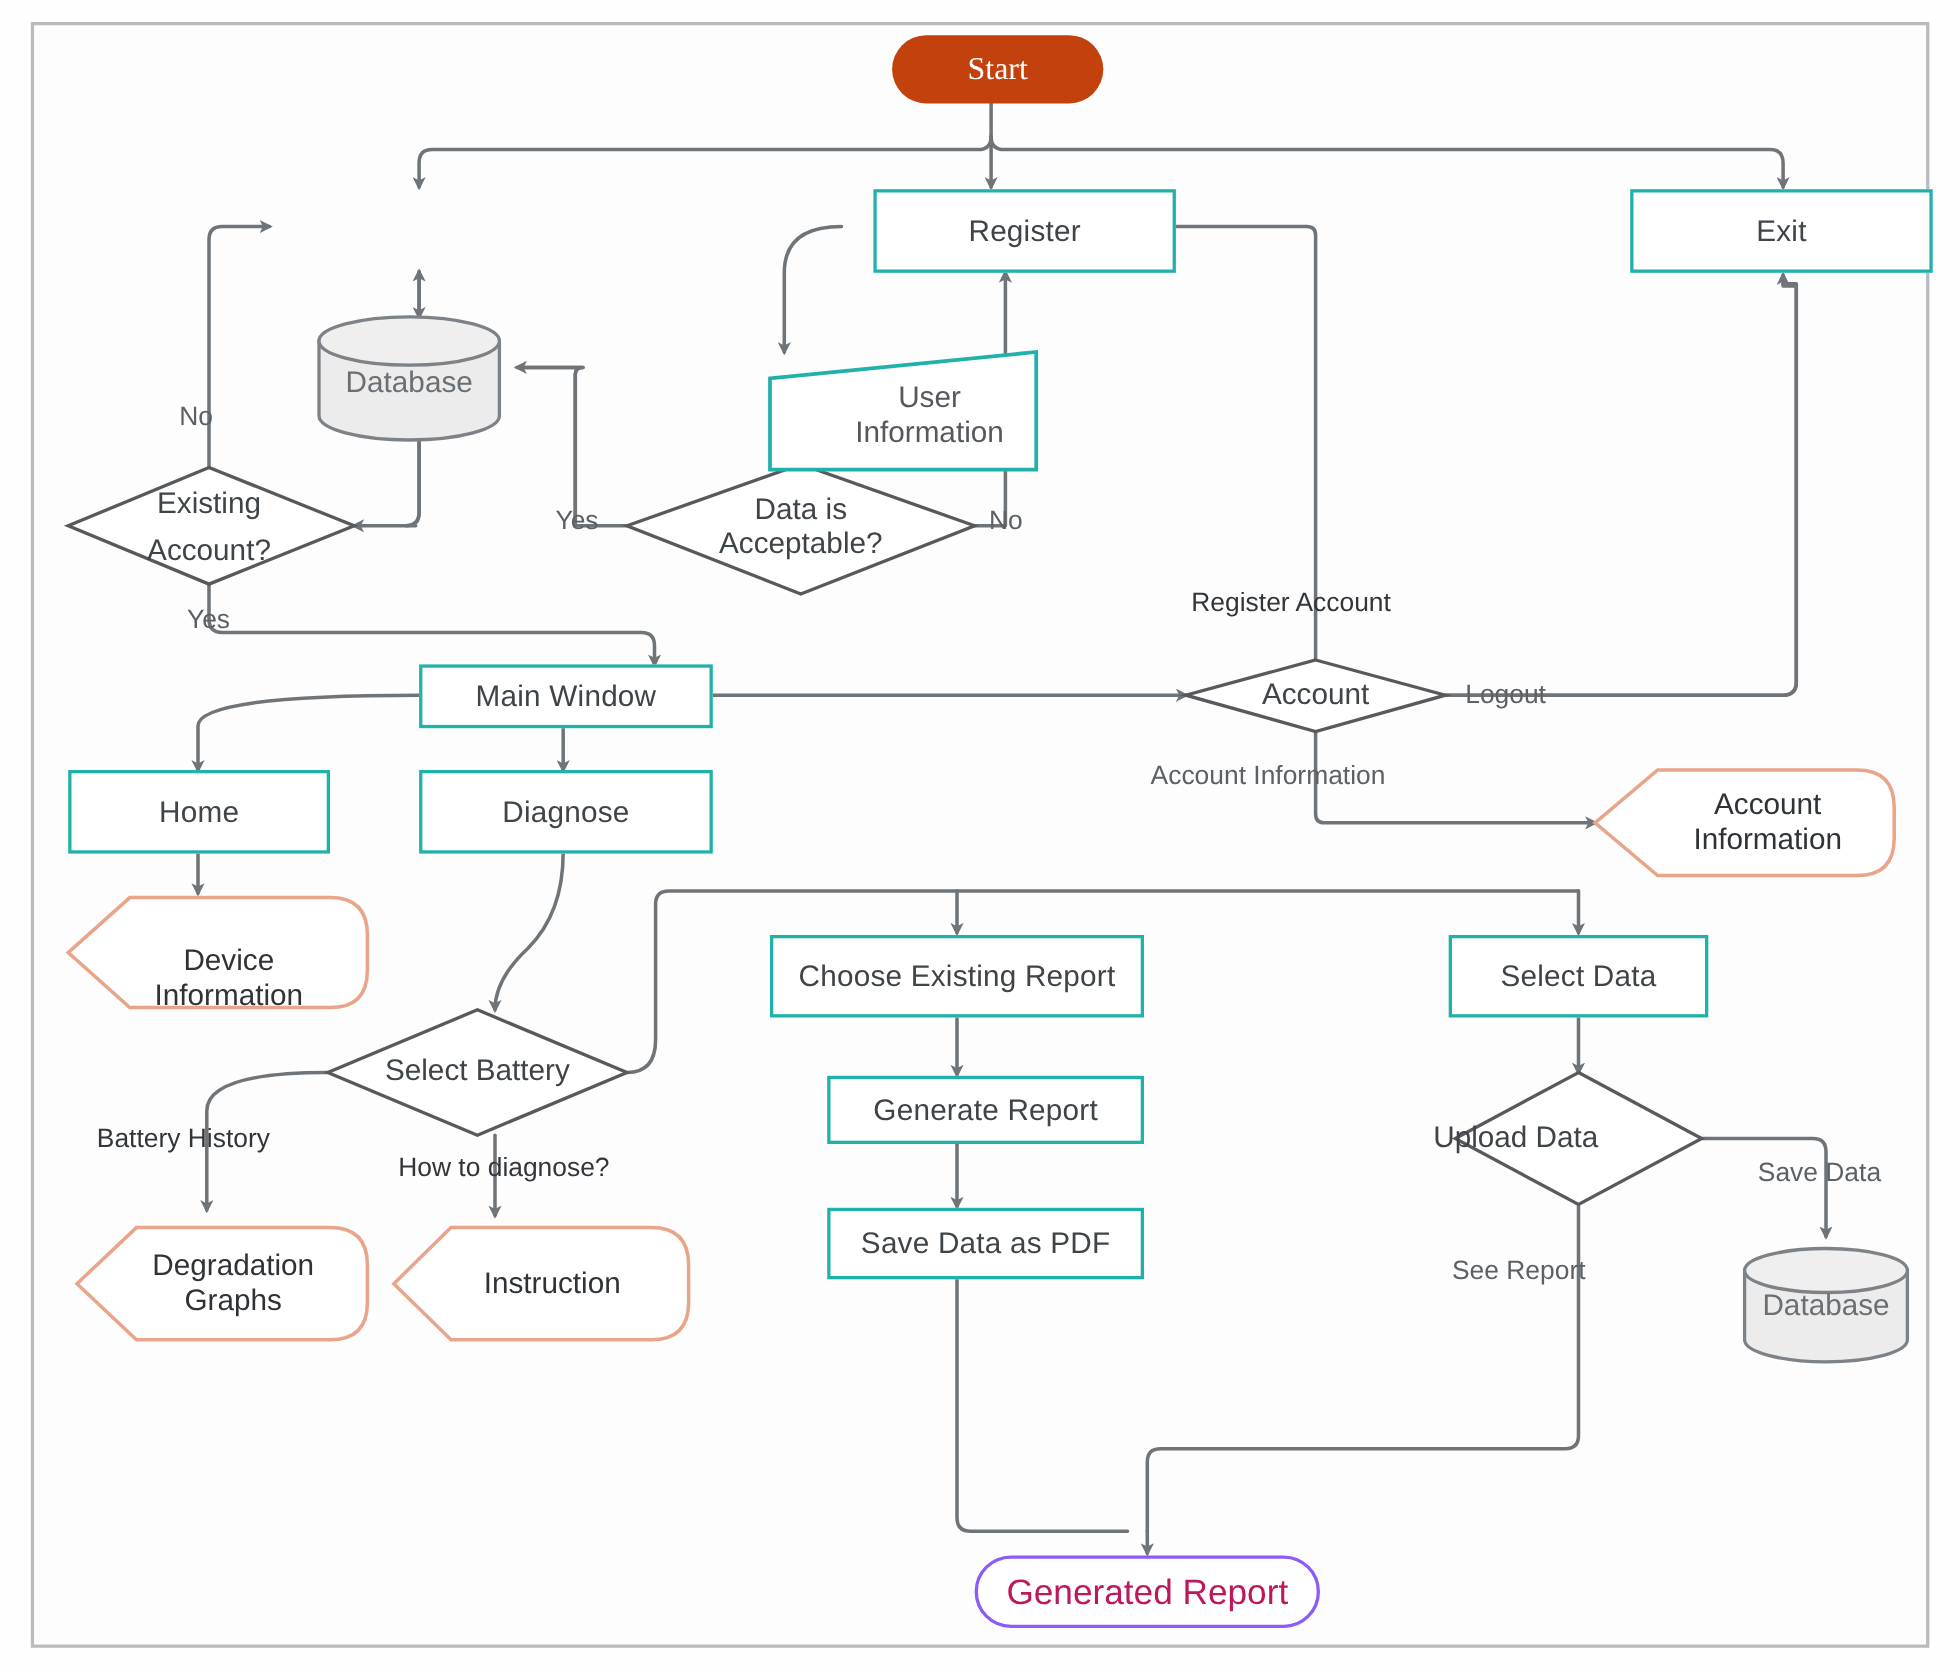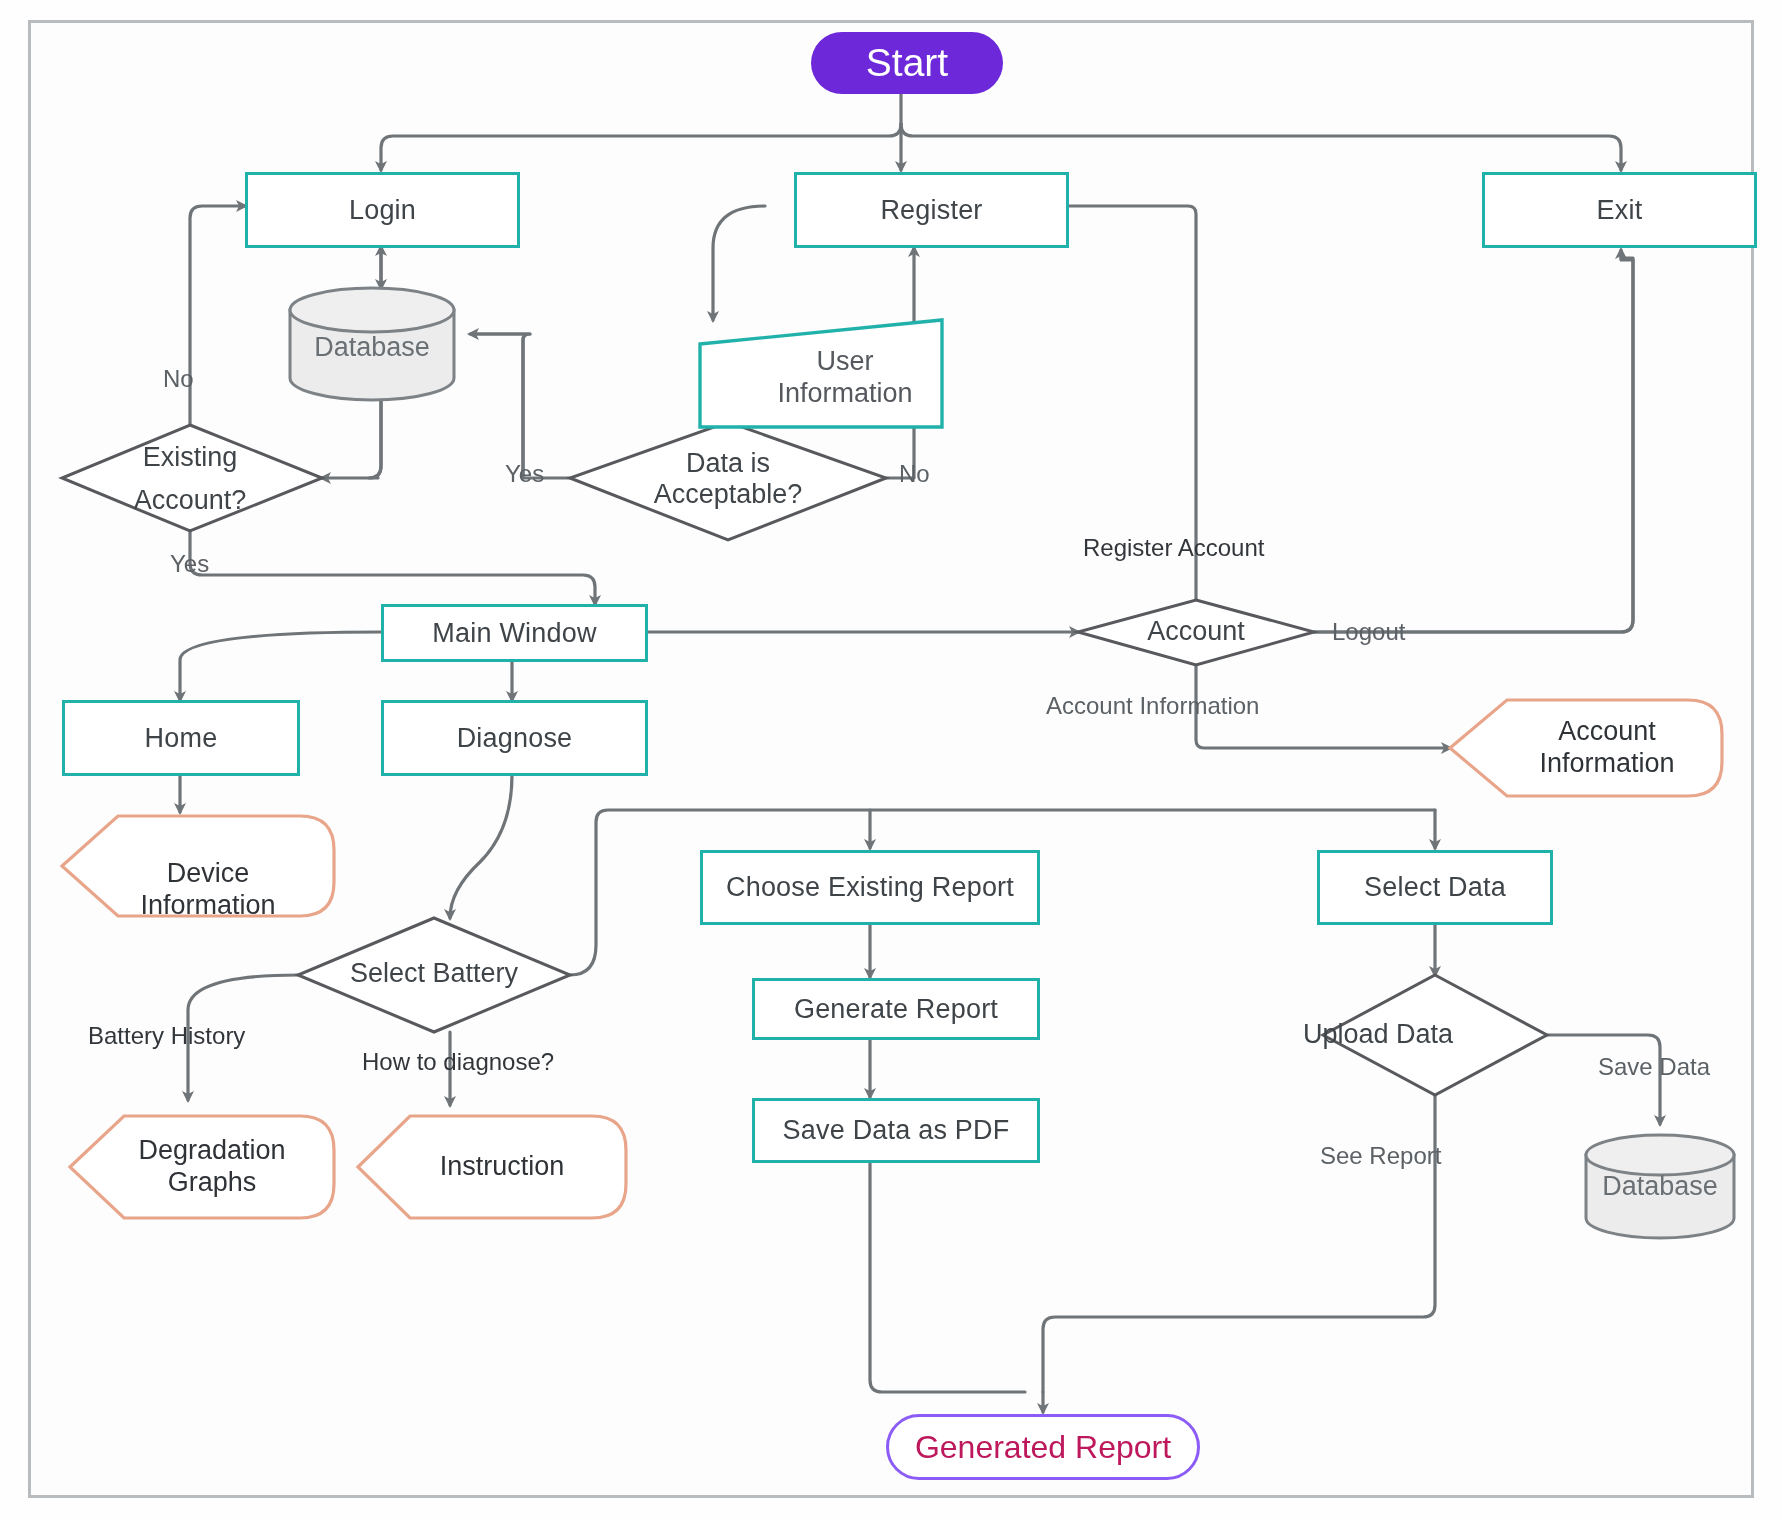--- a/index.html
+++ b/index.html
@@ -13,21 +13,21 @@
   #frame{
     position:absolute;left:28px;top:20px;
     width:1726px;height:1478px;
     border:3px solid #b9bcbf;
     box-sizing:border-box;
     background:#fdfdfd;
   }
   svg#wires{position:absolute;left:0;top:0;width:1782px;height:1520px;pointer-events:none;}
   .node{position:absolute;box-sizing:border-box;display:flex;align-items:center;justify-content:center;text-align:center;color:#3f4449;}
   .proc{border:3px solid #20b2aa;background:#ffffff;font-size:27px;letter-spacing:.2px;}
-  .term-start{background:#6d28d9;border-radius:40px;color:#ffffff;font-size:39px;}
+  .term-start{background:#c2410c;border-radius:40px;color:#ffffff;font-size:29px;font-family:Liberation Serif, serif;}
   .term-red{border:3px solid #8b5cf6;background:#ffffff;border-radius:40px;font-size:32px;color:#be185d;}
   .lbl{position:absolute;color:#5c6166;font-size:24px;white-space:nowrap;}
   .lbl.dark{color:#32363a;}
   .diamond-txt{position:absolute;display:flex;align-items:center;justify-content:center;text-align:center;color:#3f4449;font-size:27px;line-height:1.15;pointer-events:none;}
   .db-txt{position:absolute;display:flex;align-items:center;justify-content:center;color:#6a6f74;font-size:27px;pointer-events:none;}
   .io-txt{position:absolute;display:flex;align-items:center;justify-content:center;text-align:center;color:#2f3337;font-size:27px;line-height:1.18;pointer-events:none;}
   .trap-txt{position:absolute;display:flex;align-items:center;justify-content:center;text-align:center;color:#55595e;font-size:27px;line-height:1.18;pointer-events:none;padding-left:24px;}
 </style>
 </head>
 <body>
@@ -141,23 +141,20 @@
 
     <path d="M70,1167 L124,1116 L300,1116 Q334,1116 334,1150 L334,1184 Q334,1218 300,1218 L124,1218 Z" fill="#ffffff" stroke="#e8a58a" stroke-width="3.2"></path>
 
     <path d="M358,1167 L410,1116 L592,1116 Q626,1116 626,1150 L626,1184 Q626,1218 592,1218 L410,1218 Z" fill="#ffffff" stroke="#e8a58a" stroke-width="3.2"></path>
   </svg>
 
   <div class="node term-start" style="left:811px;top:32px;width:192px;height:62px;">
     <span>Start</span>
   </div>
 
-  <div class="node proc" style="left:245px;top:172px;width:275px;height:76px;">
-    <span>Login</span>
-  </div>
 
   <div class="node proc" style="left:794px;top:172px;width:275px;height:76px;">
     <span>Register</span>
   </div>
 
   <div class="node proc" style="left:1482px;top:172px;width:275px;height:76px;">
     <span>Exit</span>
   </div>
 
   <div class="db-txt" style="left:290px;top:318px;width:164px;height:58px;">

